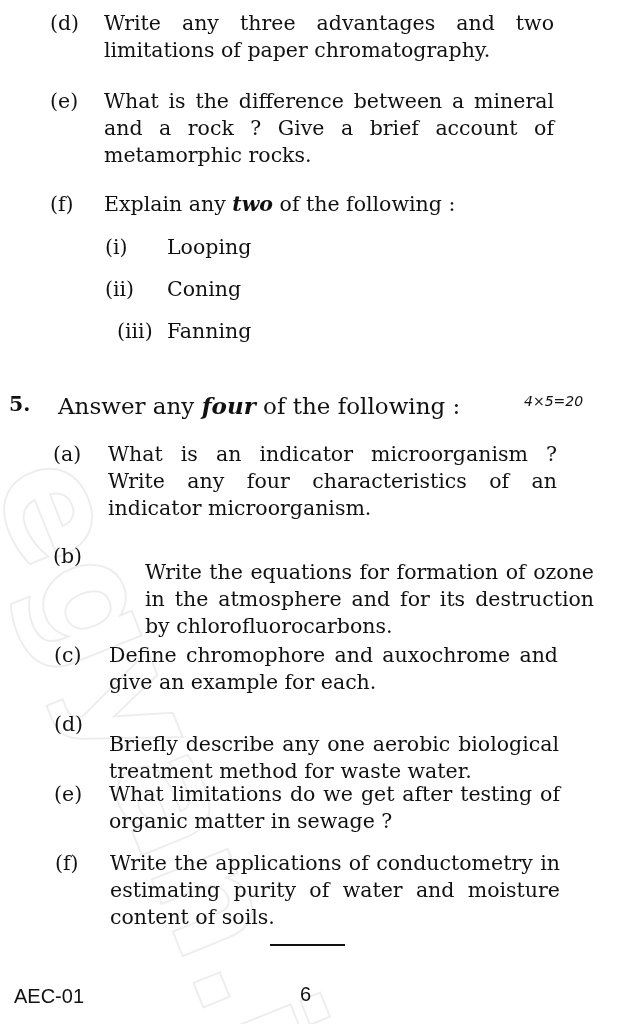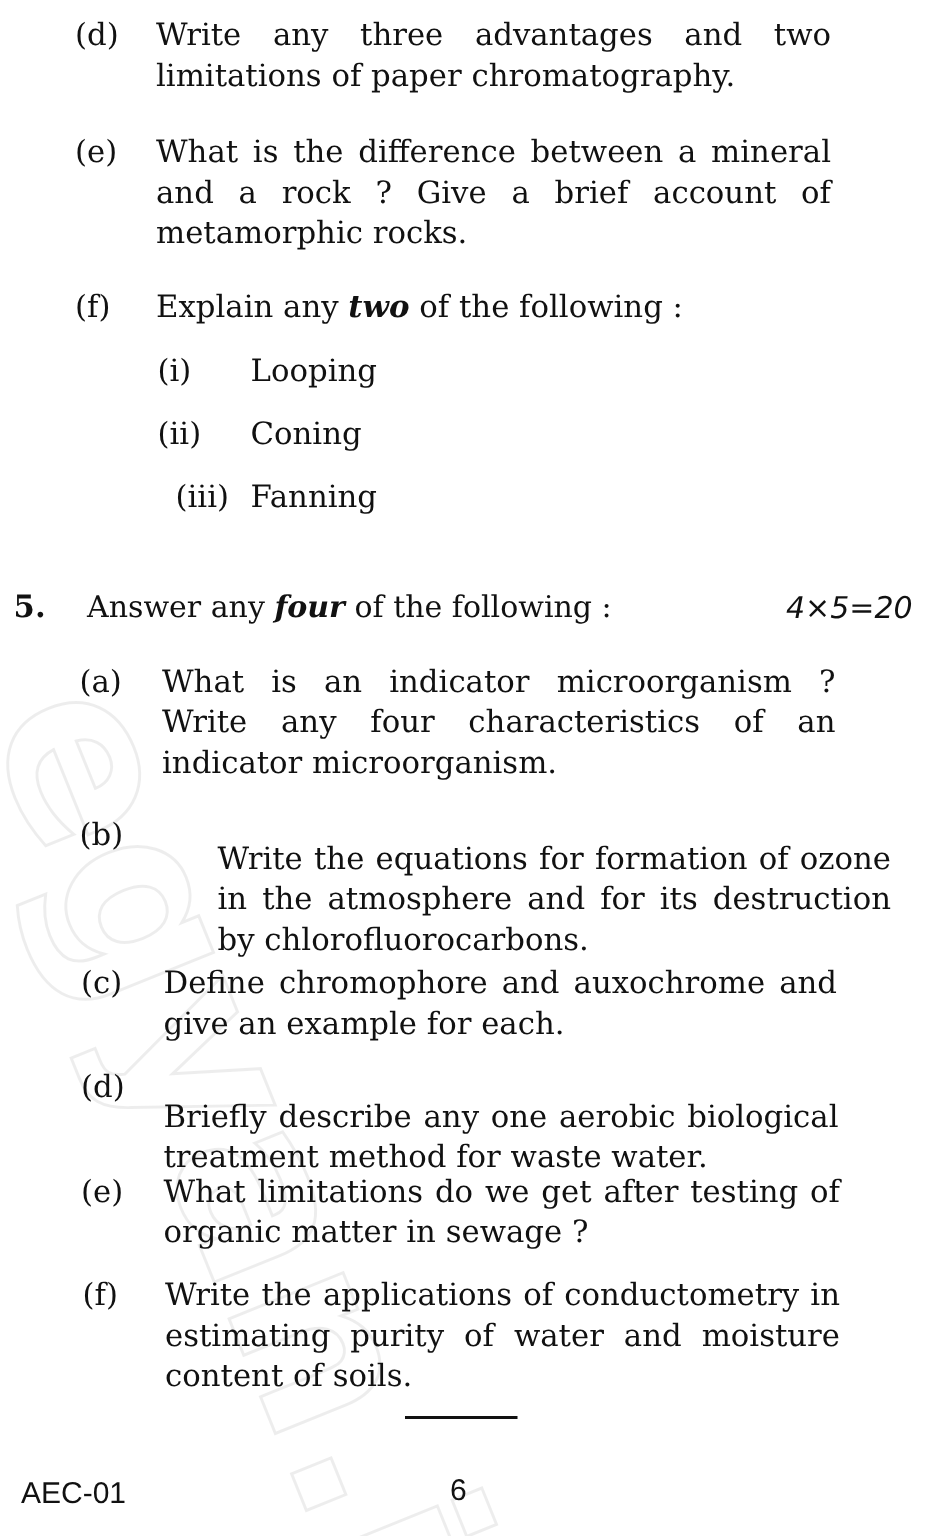--- a/index.html
+++ b/index.html
@@ -16,22 +16,22 @@
       font-size: 150px; letter-spacing: 2px;
       color: transparent;
       -webkit-text-stroke: 2px rgba(0,0,0,0.07);
       white-space: nowrap; pointer-events: none;
     }
     .item { position: absolute; font-size: 20.5px; line-height: 27px; }
     .label { position: absolute; }
     .text { position: absolute; text-align: justify; text-align-last: left; }
     .sub { position: absolute; font-size: 20.5px; line-height: 27px; }
     .qnum { position: absolute; font-weight: bold; font-size: 20.5px; }
-    .qtext { position: absolute; font-size: 20px; }
-    .marks { position: absolute; font-style: italic; font-family: "DejaVu Sans", "Liberation Sans", sans-serif; font-size: 20px; }
+    .qtext { position: absolute; font-size: 23px; }
+    .marks { position: absolute; font-style: italic; font-family: "DejaVu Sans", "Liberation Sans", sans-serif; font-size: 14px; }
     .rule { position: absolute; left: 270px; top: 944px; width: 75px; height: 2px; background: #111; }
     .footer-code { position: absolute; left: 14px; top: 985px; font-family: "Liberation Sans", "DejaVu Sans", sans-serif; font-size: 20px; }
     .footer-page { position: absolute; left: 300px; top: 983px; font-family: "Liberation Sans", "DejaVu Sans", sans-serif; font-size: 20px; }
     b.em { font-style: italic; font-weight: bold; }
   </style>
 </head>
 <body>
 
 <div class="page">
 

